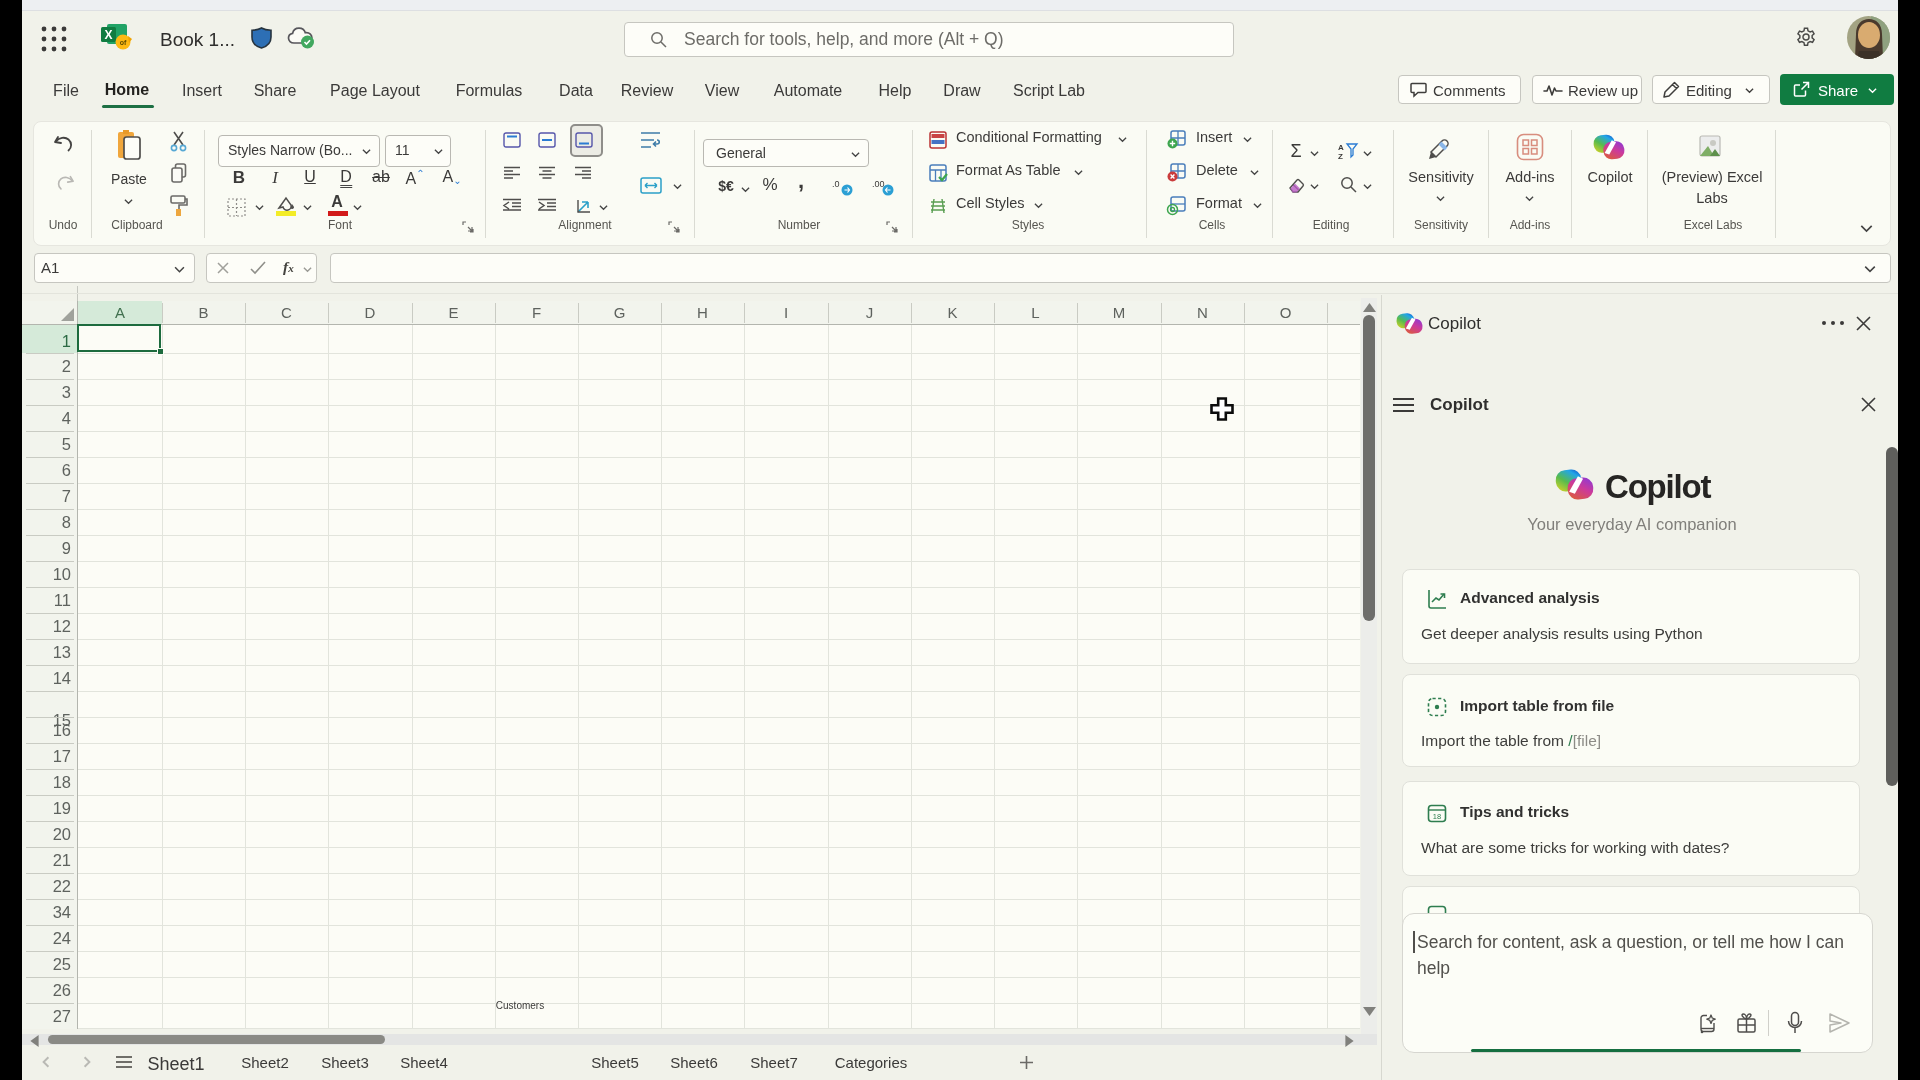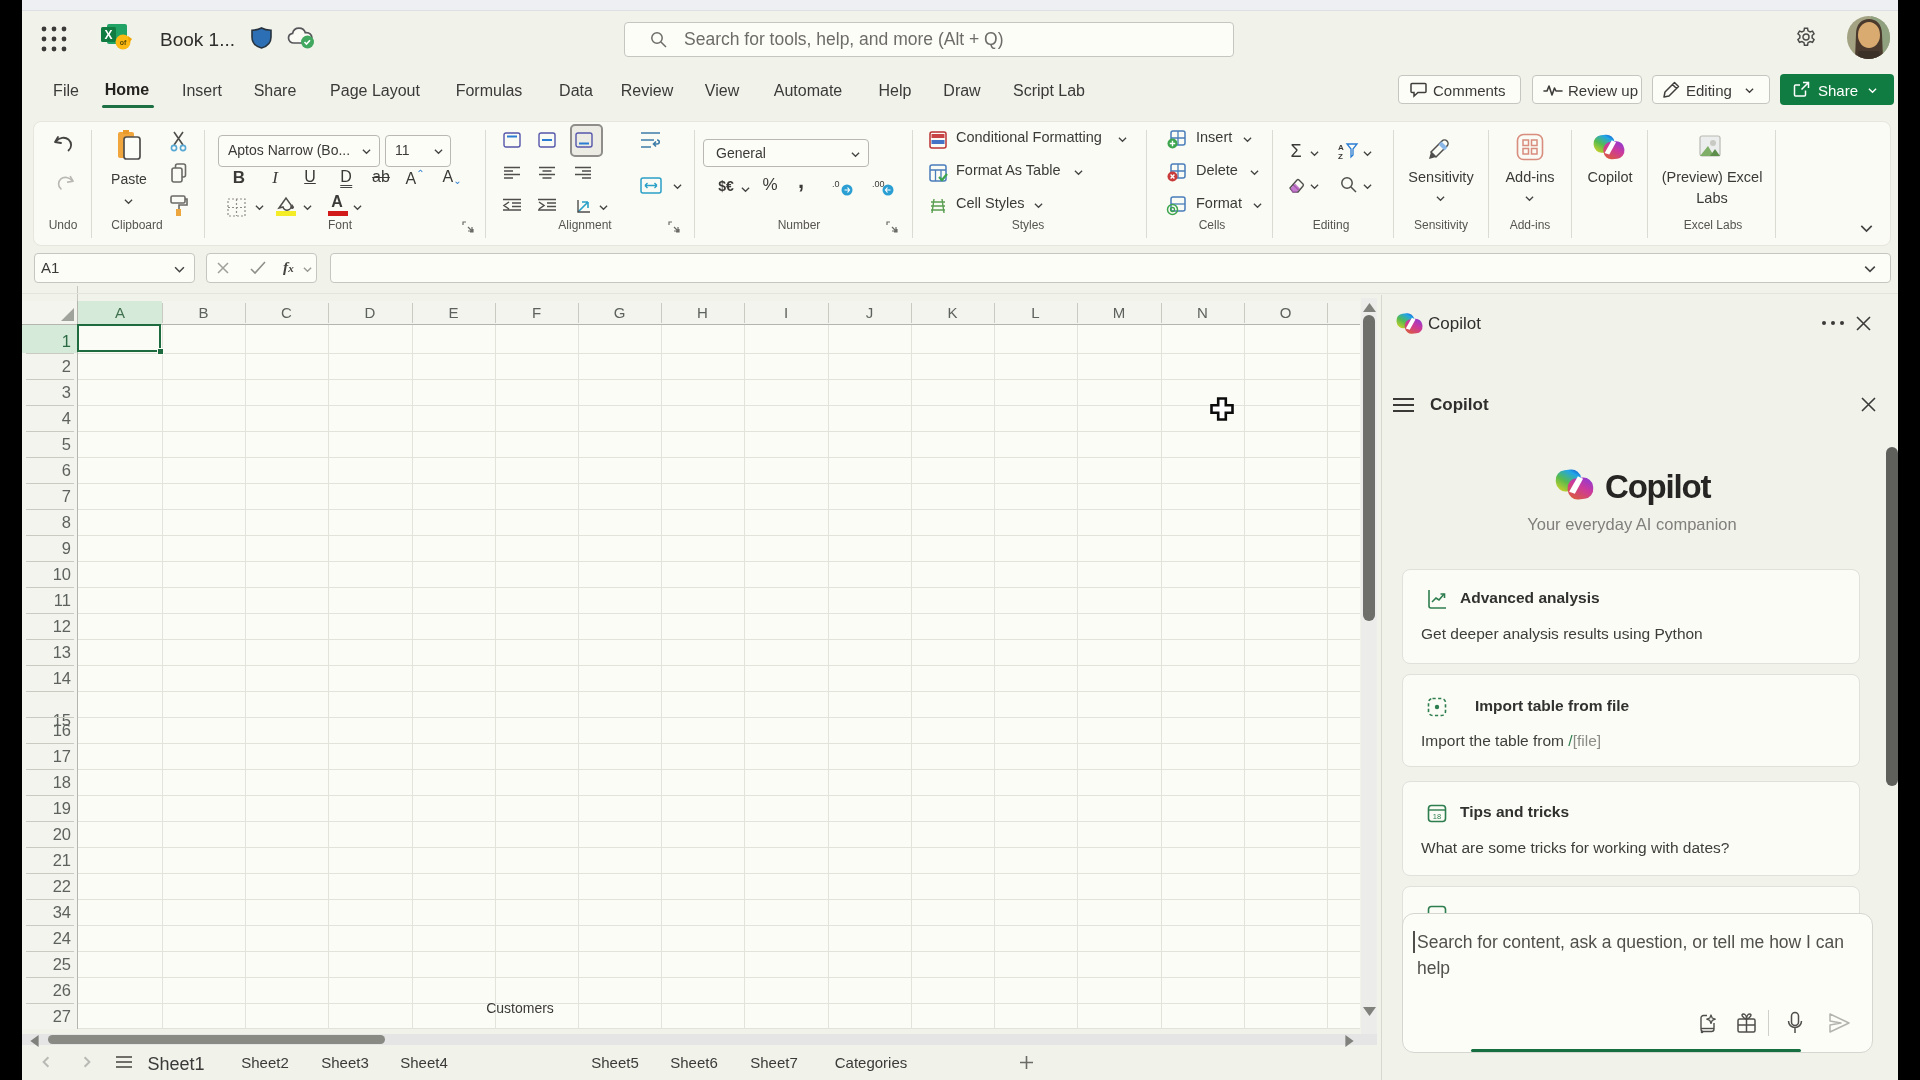--- a/index.html
+++ b/index.html
@@ -163,21 +163,21 @@
 </svg>
 <svg style="left:169px;top:194px;" width="20" height="24" viewBox="0 0 20 24">
   <rect x="2" y="2" width="14" height="7" rx="1.5" fill="none" stroke="#6b6a67" stroke-width="1.6"></rect>
   <path d="M16 5 h2 v6 h-8 v4" fill="none" stroke="#6b6a67" stroke-width="1.6"></path>
   <path d="M7 15 h5 v7 h-5 Z" fill="#eda63e"></path>
 </svg>
 <div class="glabel" style="left:137px;top:218px;">Clipboard</div>
 <div class="vdiv" style="left:204px;top:130px;height:108px;"></div>
 
 <div class="box" style="left:218px;top:135px;width:162px;height:32px;border-color:#b9b8b2;"></div>
-<div class="txt" style="left:228px;top:142px;font-size:14px;">Aptos Narrow (Bo...</div>
+<div class="txt" style="left:228px;top:142px;font-size:14px;">Styles Narrow (Bo...</div>
 <svg class="chev" style="left:362px;top:147px;" viewBox="0 0 10 10">
       <path d="M1 3 l4 4 4-4" fill="none" stroke="#444" stroke-width="1.4"></path>
     </svg>
 <div class="box" style="left:385px;top:135px;width:66px;height:32px;border-color:#b9b8b2;"></div>
 <div class="txt" style="left:395px;top:142px;font-size:14px;">11</div>
 <svg class="chev" style="left:434px;top:147px;" viewBox="0 0 10 10">
       <path d="M1 3 l4 4 4-4" fill="none" stroke="#444" stroke-width="1.4"></path>
     </svg>
 <div class="txt ctr" style="left:239px;top:168px;font-size:17px;font-weight:bold;">B</div>
 <div class="txt ctr" style="left:275px;top:168px;font-size:17px;font-style:italic;font-family:'Liberation Serif',serif;">I</div>
@@ -640,21 +640,21 @@
 <svg class="chev" style="left:81px;top:1056px;width:12px;height:12px;" viewBox="0 0 10 10">
     <path d="M3 1 L7 5 l-4 4" fill="none" stroke="#b9b9b4" stroke-width="1.6"></path>
   </svg>
 <svg style="left:116px;top:1055px;" width="16" height="14" viewBox="0 0 16 14">
     <path d="M0 2 h16 M0 7 h16 M0 12 h16" stroke="#44433f" stroke-width="1.6"></path>
   </svg>
 <div class="txt ctr" style="left:176px;top:1054px;font-size:18px;">Sheet1</div>
 <div class="txt ctr" style="left:265px;top:1054px;font-size:15px;">Sheet2</div>
 <div class="txt ctr" style="left:345px;top:1054px;font-size:15px;">Sheet3</div>
 <div class="txt ctr" style="left:424px;top:1054px;font-size:15px;">Sheet4</div>
-<div class="txt ctr" style="left:520px;top:1000px;font-size:14px;">Customers</div>
+<div class="txt ctr" style="left:520px;top:1000px;font-size:10px;">Customers</div>
 <div class="txt ctr" style="left:615px;top:1054px;font-size:15px;">Sheet5</div>
 <div class="txt ctr" style="left:694px;top:1054px;font-size:15px;">Sheet6</div>
 <div class="txt ctr" style="left:774px;top:1054px;font-size:15px;">Sheet7</div>
 <div class="txt ctr" style="left:871px;top:1054px;font-size:15px;">Categories</div>
 <div class="txt ctr" style="left:968px;top:1078px;font-size:15px;font-weight:bold;color:#f0abfc;">Sheet8</div>
 <svg style="left:1019px;top:1055px;" width="15" height="15" viewBox="0 0 15 15">
     <path d="M7.5 1 v13 M1 7.5 h13" stroke="#6b6a67" stroke-width="1.6"></path>
   </svg>
 
 <div class="abs" style="left:1381px;top:295px;width:1px;height:785px;background:#d7d8d0;"></div>
@@ -703,21 +703,21 @@
   <path d="M2 1 v16 a2 2 0 0 0 2 2 h15" fill="none" stroke="#2e7d4f" stroke-width="1.6"></path>
   <path d="M5 13 l4-4 3 2 5-6" fill="none" stroke="#2e7d4f" stroke-width="1.6"></path>
   <path d="M13.5 5 h4 v4" fill="none" stroke="#2e7d4f" stroke-width="1.6"></path>
 </svg>
 <div class="ct" style="left:1460px;top:589px;">Advanced analysis</div>
 <div class="cd" style="left:1421px;top:625px;">Get deeper analysis results using Python</div>
 <svg style="left:1427px;top:697px;" width="20" height="20" viewBox="0 0 20 20">
   <rect x="1.5" y="1.5" width="17" height="17" rx="4" fill="none" stroke="#2e7d4f" stroke-width="1.6" stroke-dasharray="3.2 2.4"></rect>
   <circle cx="10" cy="10" r="2.2" fill="#2e7d4f"></circle>
 </svg>
-<div class="ct" style="left:1460px;top:697px;margin-left:15px;">Import table from file</div>
+<div class="ct" style="left:1460px;top:697px;">Import table from file</div>
 <div class="cd" style="left:1421px;top:732px;">Import the table from <span style="color:#2e7d4f;">/</span><span style="color:#8c8b86;">[file]</span></div>
 <svg style="left:1427px;top:803px;" width="20" height="20" viewBox="0 0 20 20">
   <rect x="1.5" y="2.5" width="17" height="16" rx="3" fill="none" stroke="#2e7d4f" stroke-width="1.6"></rect>
   <path d="M1.5 7 h17" stroke="#2e7d4f" stroke-width="1.4"></path>
   <text x="10" y="16" font-size="7.5" fill="#2e7d4f" text-anchor="middle" font-family="Liberation Sans">18</text>
 </svg>
 <div class="ct" style="left:1460px;top:803px;">Tips and tricks</div>
 <div class="cd" style="left:1421px;top:839px;">What are some tricks for working with dates?</div>
 <svg style="left:1427px;top:905px;" width="20" height="12" viewBox="0 0 20 12">
   <rect x="1.5" y="1.5" width="17" height="17" rx="3" fill="none" stroke="#2e7d4f" stroke-width="1.6"></rect>

